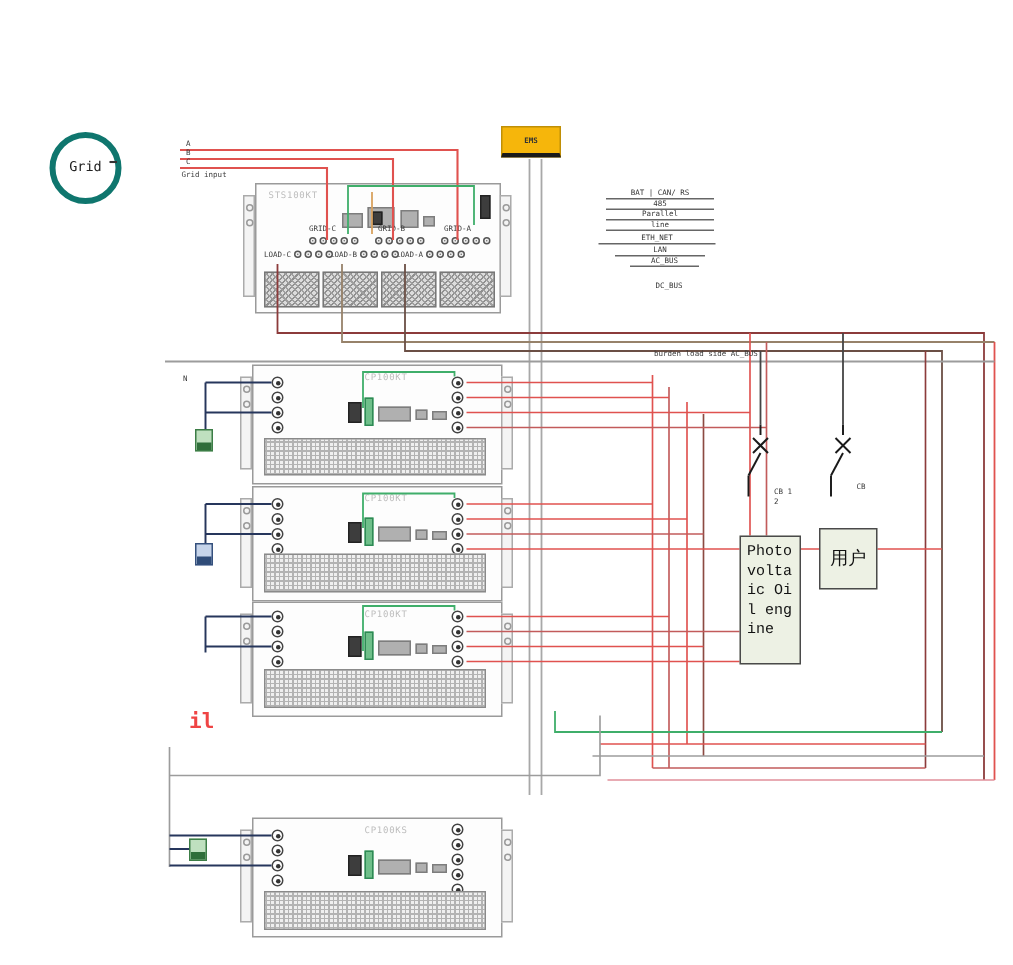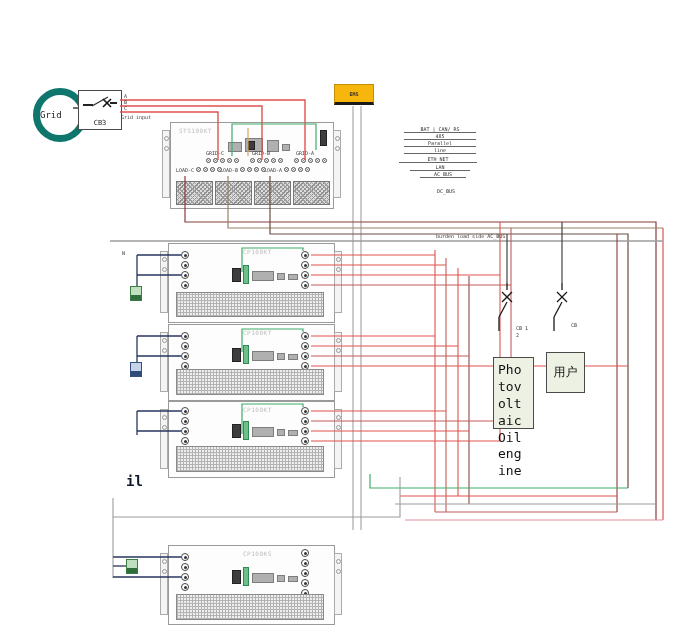--- a/index.html
+++ b/index.html
@@ -28,54 +28,44 @@
   .u{position:absolute;font-size:5px;line-height:1.1;color:#3a3a3a;white-space:nowrap;}
   .leg{position:absolute;font-size:5px;color:#333;border-bottom:1px solid #666;text-align:center;height:7px;box-sizing:border-box;}
   .leg.noline{border-bottom:none;}
   .conn{position:absolute;width:12px;height:15px;border:1px solid #3c7d46;background:#bfe0bf;
         box-shadow:inset 0 -5px 0 #2f6e3a;box-sizing:border-box;}
   .conn.blue{border-color:#35507d;background:#c6d4ea;box-shadow:inset 0 -5px 0 #2f4c78;}
   .cluster{position:absolute;width:72px;height:22px;}
   .blk{position:absolute;background:#b0b0b0;border:1px solid #7d7d7d;box-sizing:border-box;}
   .blk.d{background:#3d3d3d;border-color:#222;}
   .blk.g{background:#6fbf8a;border-color:#2f8a55;}
-  .gridcircle{position:absolute;left:33px;top:88px;width:40px;height:40px;border:7px solid #0f766e;
-      border-radius:50%;display:flex;align-items:center;font-size:9px;color:#222;background:#fff;}
+  .gridcircle{position:absolute;left:33px;top:88px;width:40px;height:40px;border:4px solid #0f766e;
+      border-radius:50%;display:flex;align-items:center;justify-content:center;font-size:9px;color:#222;background:#fff;}
   .cb3{position:absolute;left:78px;top:90px;width:42px;height:38px;border:1.5px solid #4a4a4a;background:#fff;}
   .cb3 .lbl{position:absolute;left:0;right:0;bottom:2px;text-align:center;font-size:7px;color:#222;}
   .ems{position:absolute;left:334px;top:84px;width:40px;height:21px;background:#f6b60b;border:1px solid #c08f06;
        border-bottom:3px solid #1a1a1a;display:flex;align-items:center;justify-content:center;
        font-size:5px;font-weight:bold;color:#333;box-sizing:border-box;}
   .loadbox{position:absolute;border:1px solid #4a4a4a;background:#edf1e4;color:#111;
            font-family:"DejaVu Sans Mono",monospace;box-sizing:border-box;}
-  .pvbox{left:493px;top:357px;width:41px;height:72px;font-size:13px;line-height:1.3;padding:4px 4px;word-break:break-all;}
+  .pvbox{left:493px;top:357px;width:41px;height:86px;font-size:10px;line-height:1.3;padding:4px 4px;word-break:break-all;font-family:Liberation Mono, monospace;}
   .userbox{left:546px;top:352px;width:39px;height:41px;font-size:12px;display:flex;align-items:center;justify-content:center;
            font-family:"DejaVu Sans",sans-serif;}
-  .note-il{position:absolute;left:126px;top:473px;font-size:14px;font-weight:600;color:#0f172a;}
+  .note-il{position:absolute;left:126px;top:473px;font-size:14px;font-weight:600;color:#ef4444;}
   svg.wires{position:absolute;left:0;top:0;pointer-events:none;}
   svg.wires *{fill:none;}
 </style>
 </head>
 <body>
 
 <div class="canvas">
 
 
   <div class="gridcircle">
     <span>Grid</span>
-  </div>
-  <div class="cb3">
-    <svg width="40" height="26">
-      <line x1="4" y1="14" x2="14" y2="14" stroke="#222" stroke-width="2"></line>
-      <line x1="13" y1="15" x2="29" y2="6" stroke="#333" stroke-width="1.4"></line>
-      <line x1="24" y1="8" x2="32" y2="16" stroke="#111" stroke-width="1.6"></line>
-      <line x1="32" y1="8" x2="24" y2="16" stroke="#111" stroke-width="1.6"></line>
-      <line x1="31" y1="12" x2="38" y2="12" stroke="#222" stroke-width="2"></line>
-    </svg>
-    <span class="lbl">CB3</span>
   </div>
 
   <div class="ems">
     <span>EMS</span>
   </div>
 
   <div class="dev" style="left:170px;top:122px;width:162px;height:85px;">
     <span class="model" style="left:8px;top:4px;">STS100KT</span>
   </div>
   <div class="ear" style="left:162px;top:130px;height:66px;">

